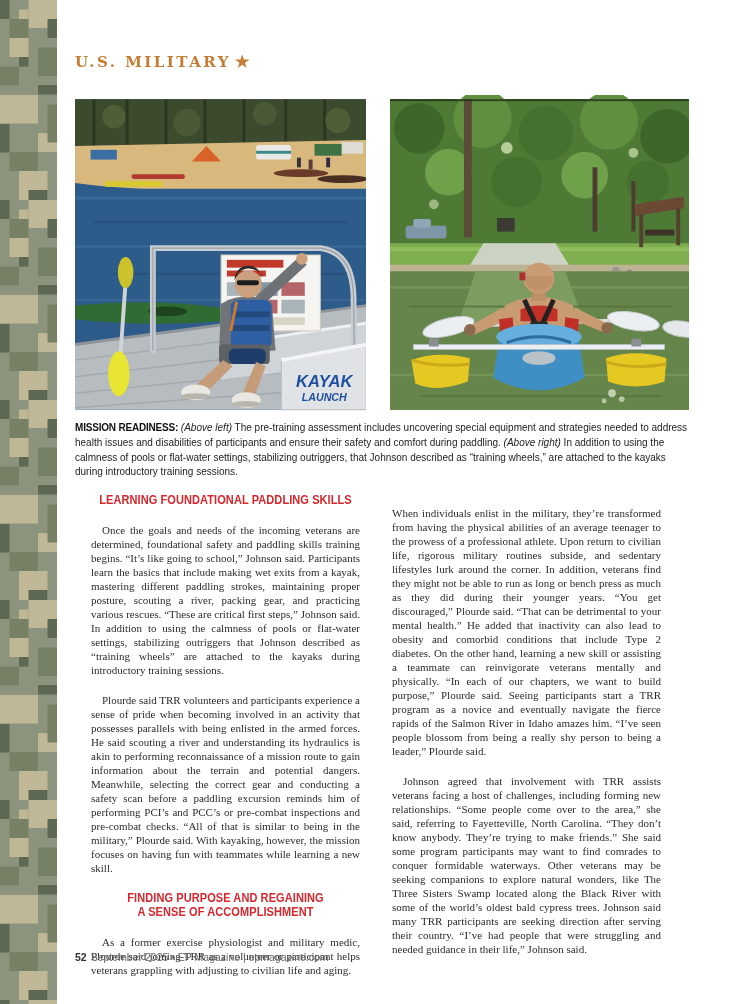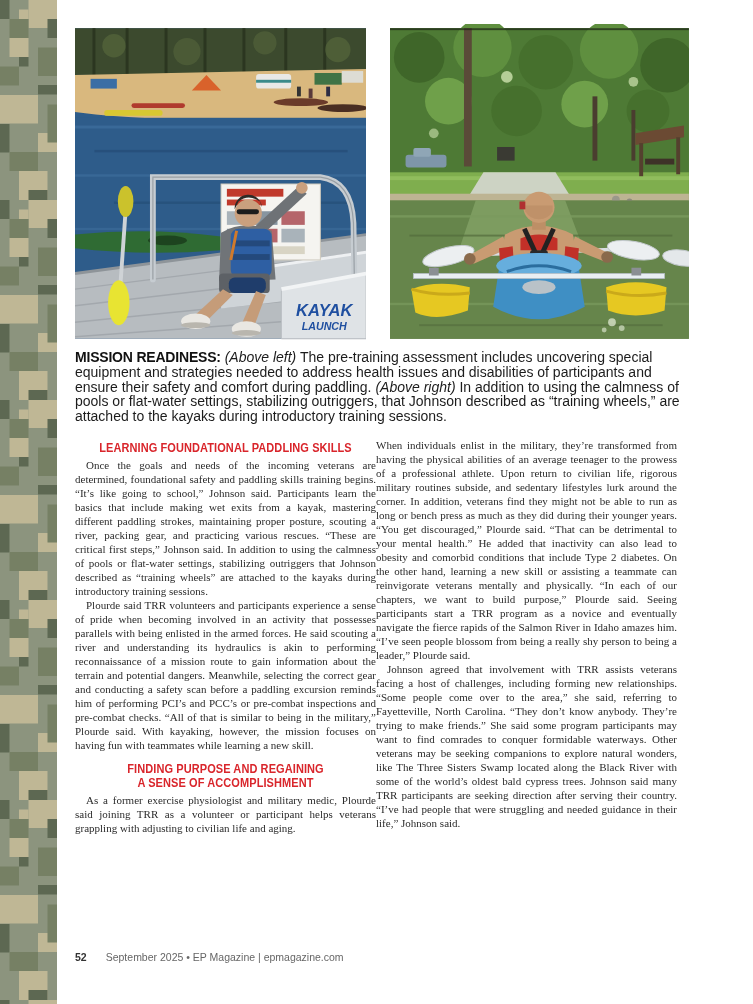--- a/index.html
+++ b/index.html
@@ -11,40 +11,40 @@
   .content{position:absolute;left:75px;top:0;width:614px;}
   .kicker{
     margin-top:52px;font-family:"DejaVu Serif",serif;font-weight:700;
     font-size:15px;letter-spacing:2.5px;color:#c57c33;
   }
   .kicker .star{letter-spacing:0;font-size:16px;margin-left:4px;}
   .photo-row{display:flex;gap:24px;margin-top:24px;}
   .photo-row svg{display:block;}
   .caption{
     margin-top:7px;font-family:"Liberation Sans",sans-serif;
-    font-size:14px;line-height:14.8px;color:#1c1c1c;text-align:left;
+    font-size:10px;line-height:14.8px;color:#1c1c1c;text-align:left;
   }
   .cap-label{font-weight:700;letter-spacing:-0.2px;color:#111;}
   .cap-italic{font-style:italic;}
   .columns{display:flex;gap:0;margin-top:9px;}
   .col{width:301px;font-size:11px;line-height:14px;color:#2b2b2b;text-align:justify;}
   .sec-heading{
     font-family:"Liberation Sans",sans-serif;font-weight:700;font-size:12.5px;
     line-height:14px;color:#d9252b;text-align:center;
     transform:scaleX(0.88);transform-origin:50% 50%;
     margin:3px 0 3px 0;letter-spacing:0.1px;white-space:nowrap;
   }
   .sec-heading span{display:block;}
-  .col p{margin:0;text-indent:11px;}
+  .col p{margin:16px;text-indent:11px;}
   .col p.no-indent{text-indent:0;}
   .footer{
     position:absolute;left:75px;top:951px;width:614px;
     font-family:"Liberation Sans",sans-serif;font-size:10.5px;color:#666;
   }
-  .footer .pg{font-weight:700;color:#333;margin-right:19px;}
+  .footer .pg{font-weight:700;color:#333;margin-right:4px;}
 </style>
 </head>
 <body>
 
 <svg class="camo-strip" width="57" height="1004" xmlns="http://www.w3.org/2000/svg">
   <defs>
     <pattern id="camo" width="57" height="200" patternUnits="userSpaceOnUse">
       <rect width="57" height="200" fill="#8c947e"></rect>
       <rect x="28.5" y="0" width="28.5" height="28" fill="#bfb795"></rect>
       <rect x="9.5" y="38" width="19" height="19" fill="#bfb795"></rect>
@@ -64,20 +64,21 @@
       <rect x="9.5" y="152" width="28.5" height="19" fill="#768064"></rect>
       <rect x="28.5" y="104.5" width="9.5" height="9.5" fill="#bfb795"></rect>
       <rect x="19" y="9.5" width="9.5" height="9.5" fill="#bfb795"></rect>
     </pattern>
   </defs>
   <rect width="57" height="1004" fill="url(#camo)"></rect>
 </svg>
 
 <div class="content">
 
+  <div class="kicker"><span>U.S. MILITARY</span><span class="star">★</span></div>
 
   <div class="photo-row">
 
     <svg width="299" height="319" viewBox="0 0 299 319" xmlns="http://www.w3.org/2000/svg">
       <rect width="299" height="319" fill="#2e5c8a"></rect>
 
       <rect x="0" y="0" width="299" height="48" fill="#3c4a2e"></rect>
       <rect x="18" y="0" width="3" height="48" fill="#2b3620"></rect>
       <rect x="52" y="0" width="3" height="48" fill="#2b3620"></rect>
       <rect x="92" y="0" width="3" height="48" fill="#2b3620"></rect>

